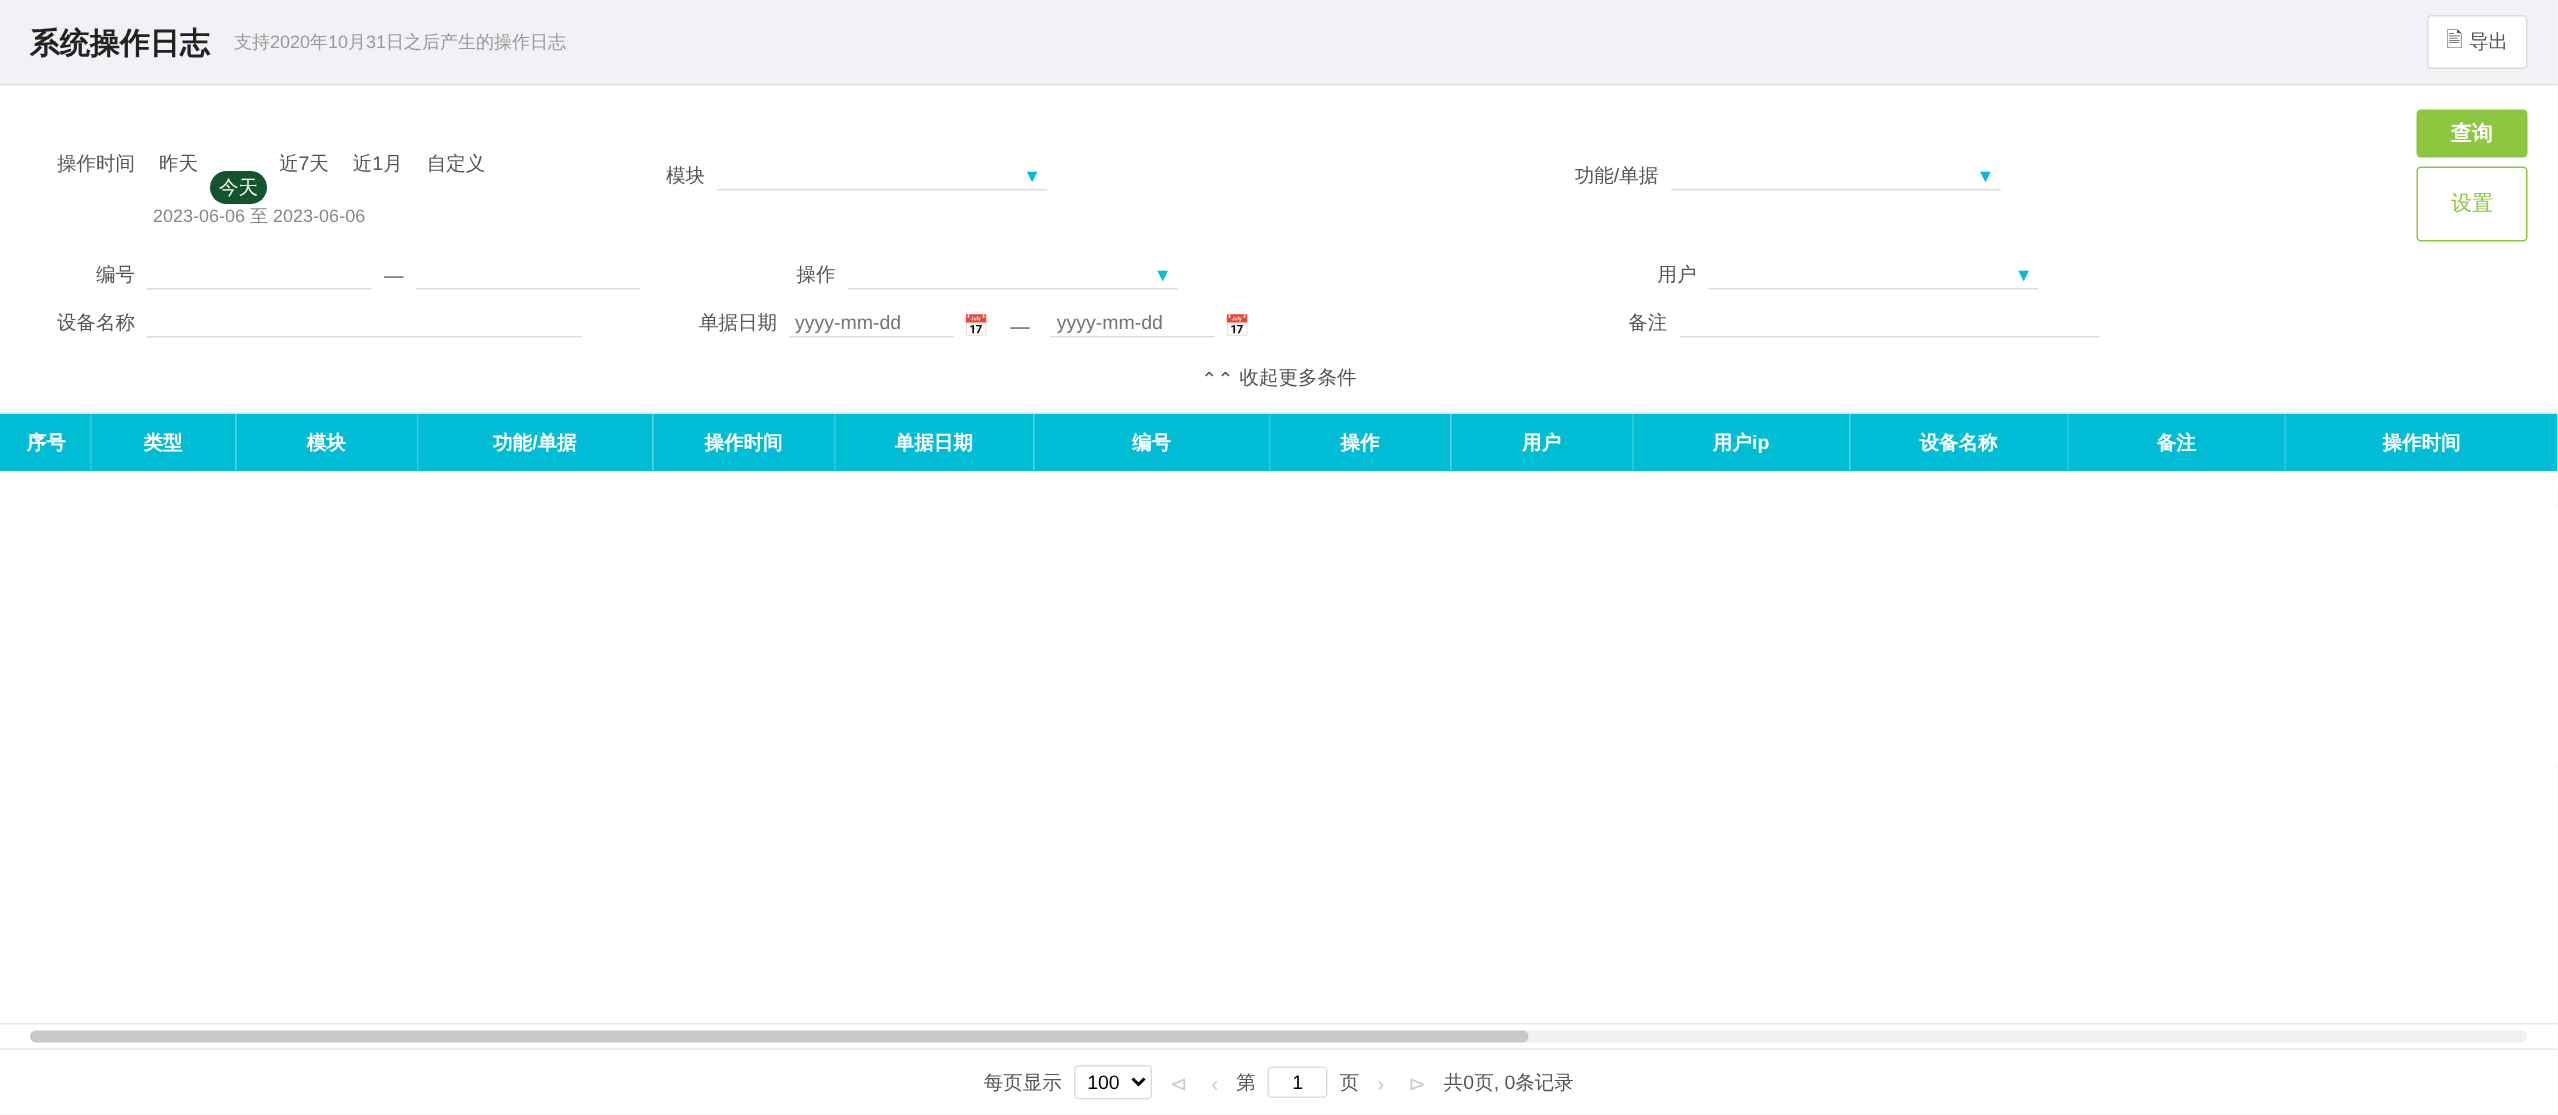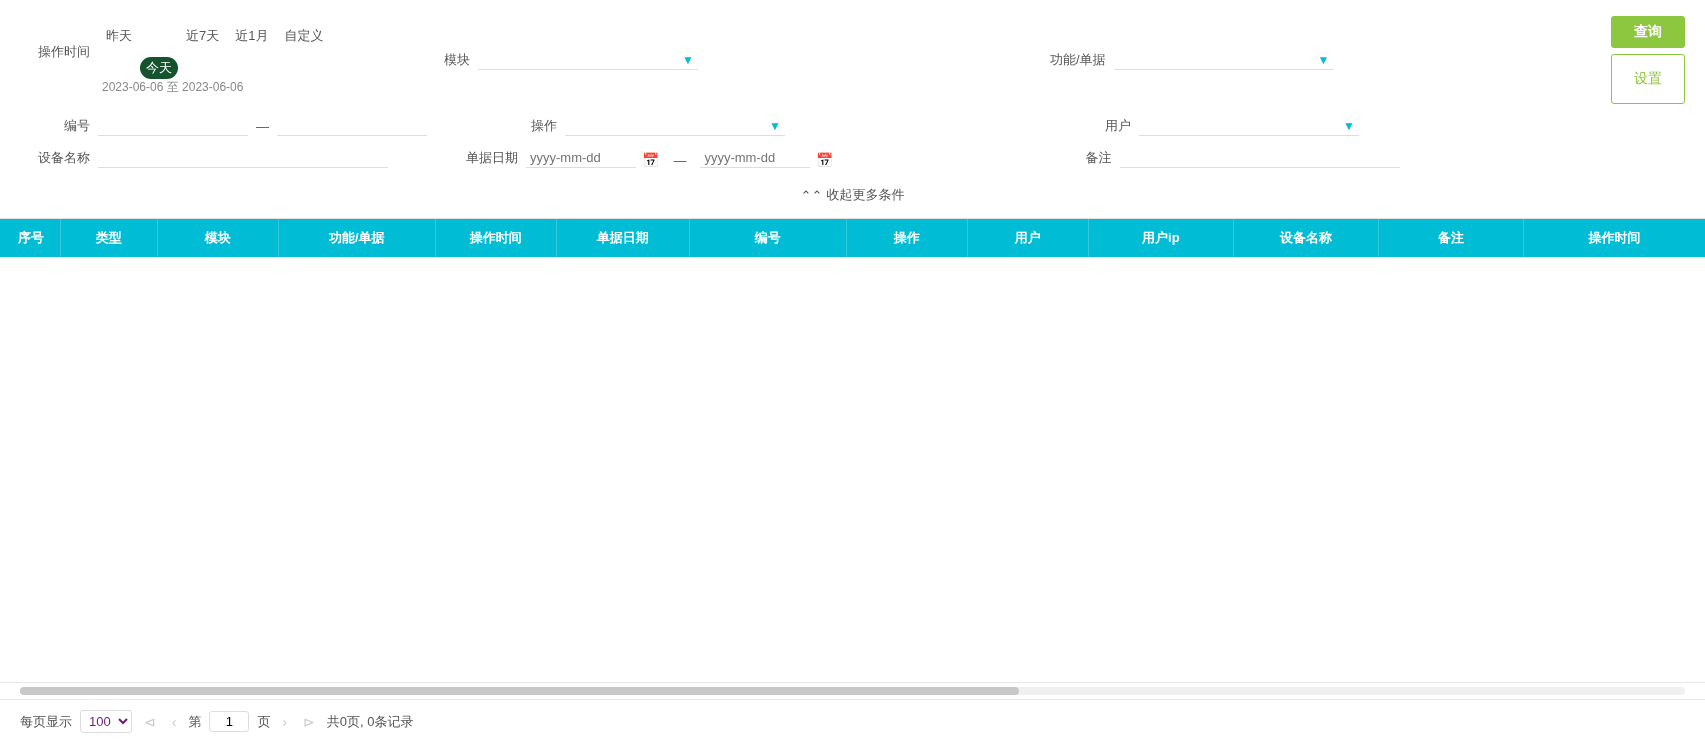--- a/index.html
+++ b/index.html
@@ -15,21 +15,21 @@
     .export-icon { font-size: 14px; }
 
     
     .filter-area { background: white; padding: 16px 20px 10px 20px; border-bottom: 1px solid #e0e0e0; }
 
     .filter-row { display: flex; align-items: center; margin-bottom: 12px; gap: 0; }
 
     .filter-label { color: #555; font-size: 13px; min-width: 70px; text-align: right; margin-right: 8px; white-space: nowrap; }
 
     
-    .time-filter-group { display: flex; align-items: flex-start; gap: 0; }
+    .time-filter-group { display: flex; align-items: center; gap: 0; }
     .time-btn { padding: 2px 8px; border: none; background: none; cursor: pointer; font-size: 13px; color: #555; border-radius: 3px; }
     .time-btn.active { background: #14532d; color: white; border-radius: 12px; padding: 2px 6px; margin-top: 32px; }
     .time-range { font-size: 12px; color: #888; margin-left: 4px; }
 
     
     .select-wrap { position: relative; display: inline-flex; align-items: center; min-width: 220px; border-bottom: 1px solid #ddd; padding: 2px 4px; margin-right: 0; }
     .select-wrap select { border: none; outline: none; background: transparent; font-size: 13px; color: #555; width: 100%; appearance: none; cursor: pointer; padding-right: 20px; }
     .select-arrow { position: absolute; right: 4px; top: 50%; transform: translateY(-50%); color: #00bcd4; font-size: 12px; pointer-events: none; }
 
     
@@ -60,31 +60,39 @@
 
     
     .empty-area { height: 330px; background: white; display: flex; align-items: center; justify-content: center; color: #ccc; font-size: 14px; }
 
     
     .scrollbar-row { background: white; padding: 4px 0; border-top: 1px solid #e8e8e8; }
     .scrollbar-track { height: 8px; background: #f0f0f0; border-radius: 4px; margin: 0 20px; position: relative; }
     .scrollbar-thumb { height: 8px; background: #c8c8c8; border-radius: 4px; width: 60%; position: absolute; left: 0; }
 
     
-    .pagination { display: flex; align-items: center; justify-content: flex-start; padding: 10px 20px; background: white; border-top: 1px solid #e8e8e8; gap: 8px; font-size: 13px; color: #555; }
-    .page-size-select { border: 1px solid #ddd; border-radius: 3px; padding: 2px 4px; font-size: 13px; color: #701a75; cursor: pointer; background: white; }
+    .pagination { display: flex; align-items: center; justify-content: center; padding: 10px 32px; background: white; border-top: 1px solid #e8e8e8; gap: 8px; font-size: 13px; color: #555; }
+    .page-size-select { border: 1px solid #ddd; border-radius: 3px; padding: 2px 4px; font-size: 13px; color: #000000; cursor: pointer; background: white; }
     .page-nav-btn { background: none; border: none; color: #555; font-size: 14px; cursor: pointer; padding: 2px 4px; }
     .page-nav-btn:disabled { color: #ccc; cursor: default; }
     .page-input { border: 1px solid #ddd; border-radius: 3px; width: 40px; text-align: center; padding: 2px 4px; font-size: 13px; }
   </style>
 </head>
 <body>
 
 <div class="page-wrapper">
 
+  <div class="page-header">
+    <span class="page-title">系统操作日志</span>
+    <span class="page-subtitle">支持2020年10月31日之后产生的操作日志</span>
+    <button class="export-btn">
+      <span class="export-icon">🖹</span>
+      <span>导出</span>
+    </button>
+  </div>
 
   <div class="filter-area">
 
     <div class="filter-row">
 
       <div style="display:flex;flex-direction:column;min-width:320px;">
         <div style="display:flex;align-items:center;gap:0;">
           <span class="filter-label">操作时间</span>
           <div class="time-filter-group">
             <button class="time-btn">昨天</button>

